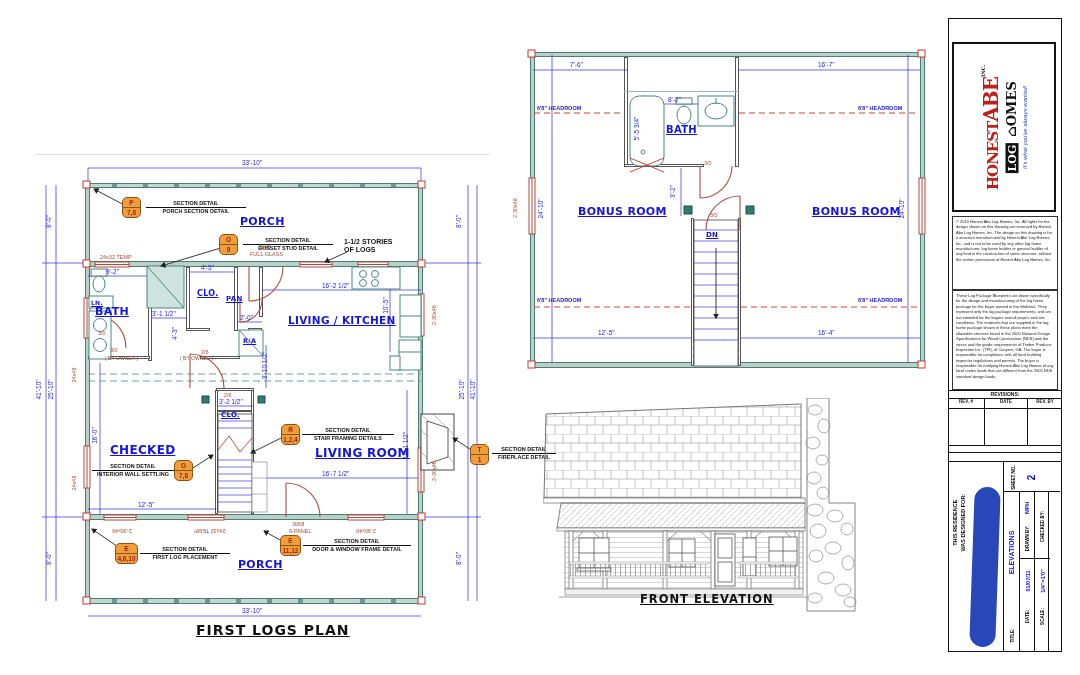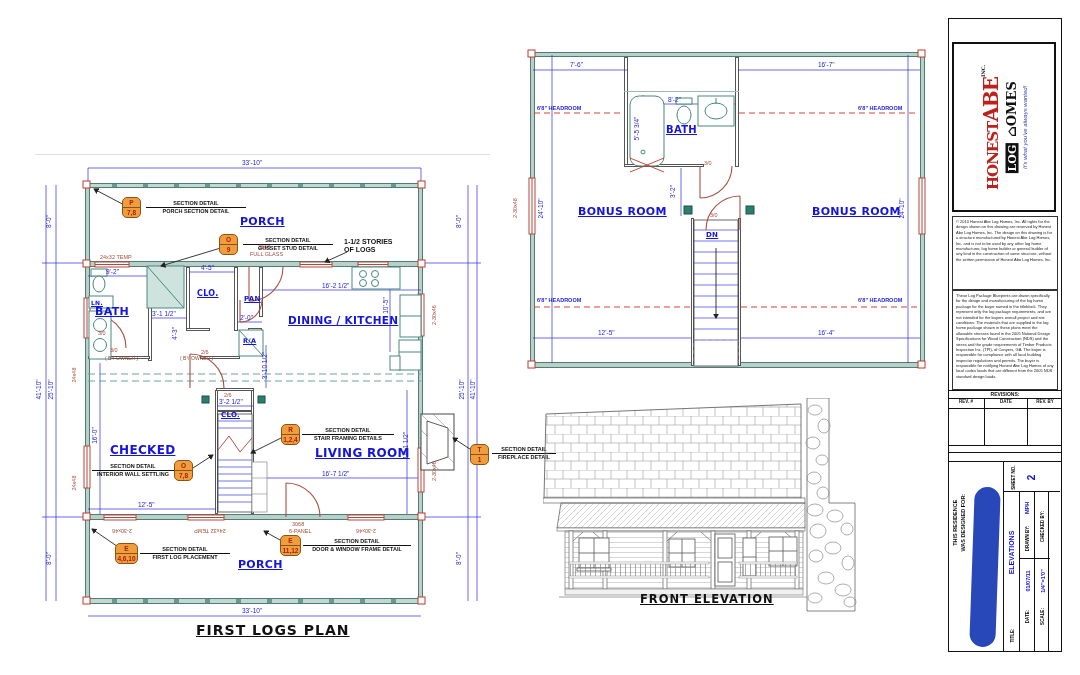--- a/index.html
+++ b/index.html
@@ -300,22 +300,22 @@
       <line x1="283" y1="437" x2="251" y2="453" marker-end="url(#ah)"></line>
       <line x1="124" y1="551" x2="92" y2="529" marker-end="url(#ah)"></line>
       <line x1="287" y1="544" x2="264" y2="531" marker-end="url(#ah)"></line>
       <line x1="476" y1="453" x2="453" y2="438" marker-end="url(#ah)"></line>
     </g>
   </svg>
 
   <div class="rm" style="left:240px;top:215px;font-size:11px;">PORCH</div>
   <div class="rm" style="left:95px;top:305px;font-size:11px;">BATH</div>
   <div class="rm" style="left:197px;top:289px;font-size:8px;">CLO.</div>
-  <div class="rm" style="left:244px;top:295px;font-size:7px;">PAN</div>
-  <div class="rm" style="left:288px;top:314px;font-size:10.5px;">DINING / KITCHEN</div>
+  <div class="rm" style="left:226px;top:295px;font-size:7px;">PAN</div>
+  <div class="rm" style="left:288px;top:314px;font-size:10.5px;">LIVING / KITCHEN</div>
   <div class="rm" style="left:110px;top:443px;font-size:12px;">CHECKED</div>
   <div class="rm" style="left:315px;top:446px;font-size:12px;">LIVING ROOM</div>
   <div class="rm" style="left:221px;top:411px;font-size:7px;">CLO.</div>
   <div class="rm" style="left:243px;top:337px;font-size:6.5px;">R/A</div>
   <div class="rm" style="left:91px;top:299px;font-size:6px;">LN.</div>
   <div class="rm" style="left:238px;top:558px;font-size:11px;">PORCH</div>
   <div class="ttl" style="left:196px;top:622px;font-size:14px;">FIRST LOGS PLAN</div>
 
   <div class="nt" style="left:344px;top:238px;">
     <div>1-1/2 STORIES</div>

